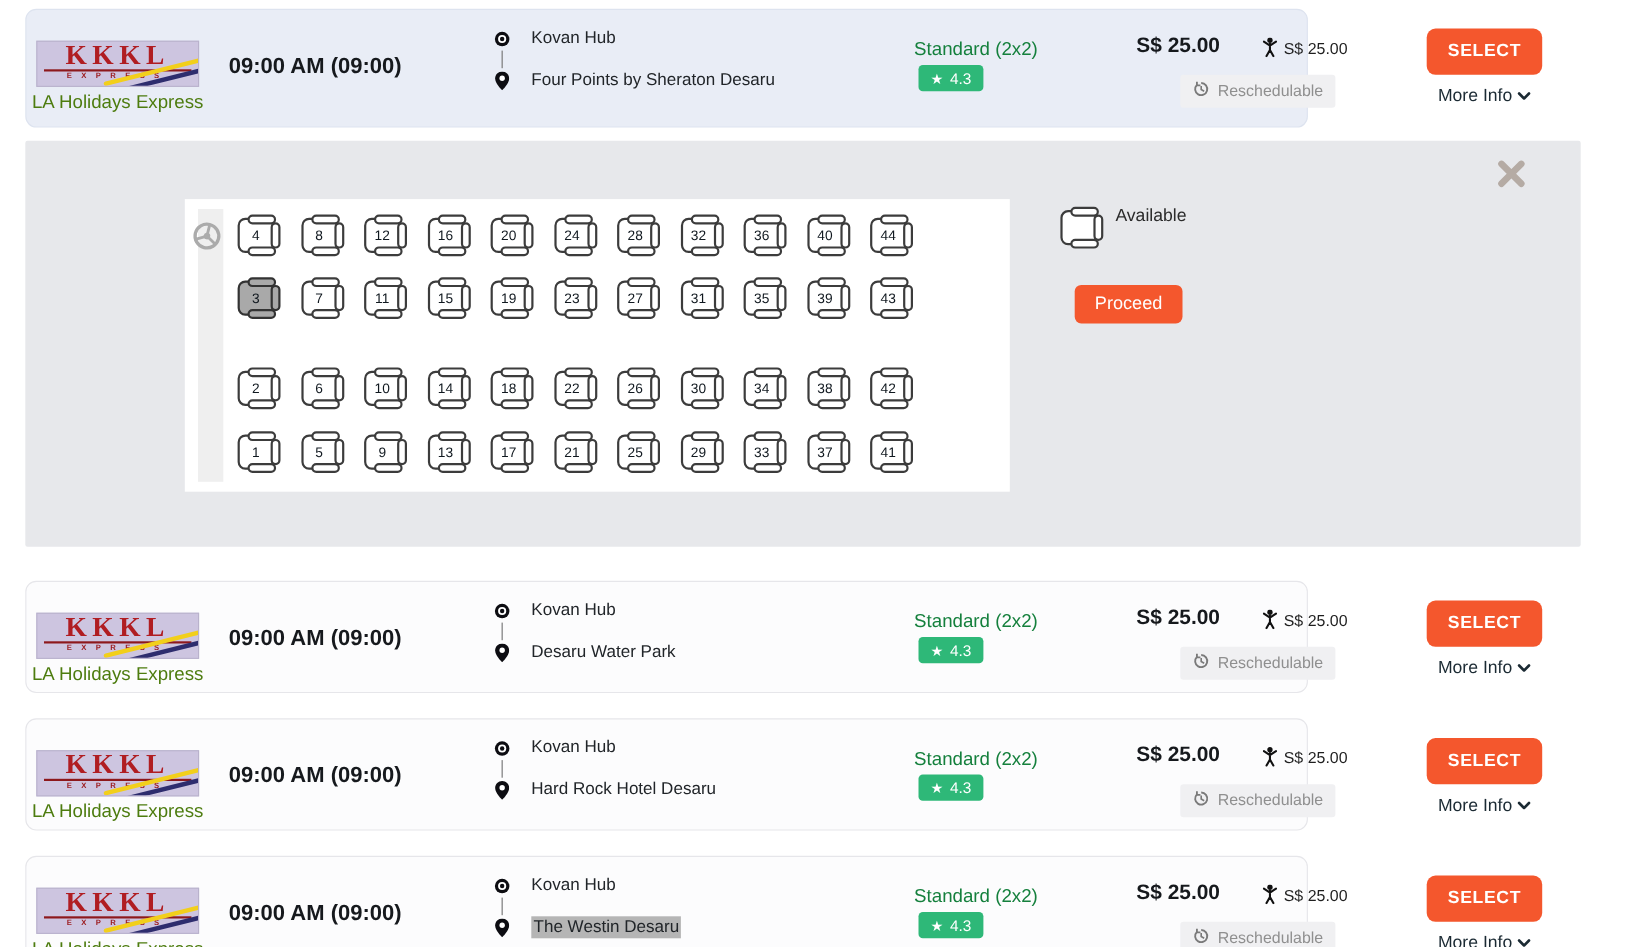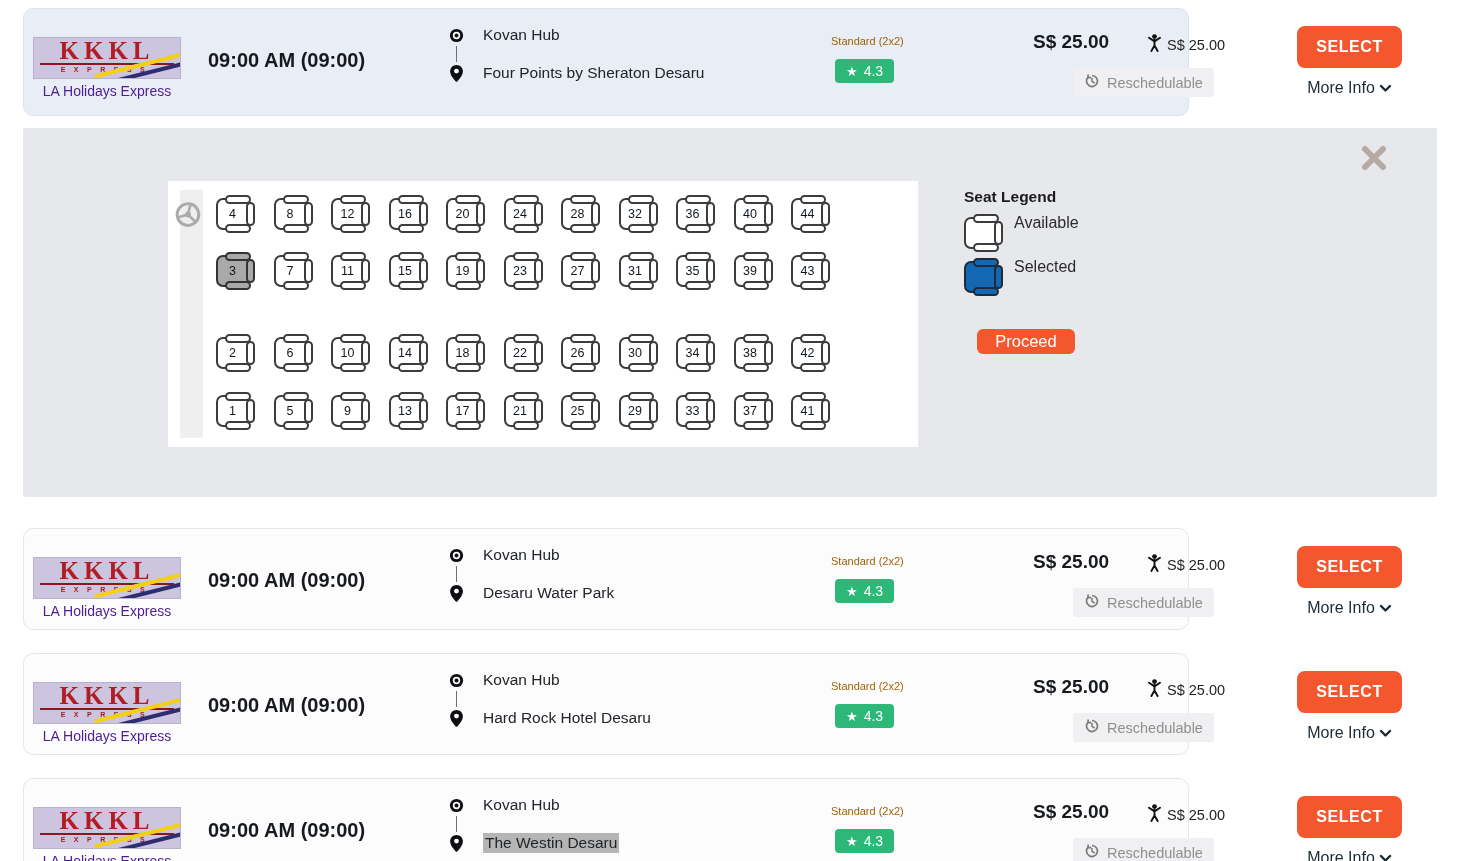--- a/index.html
+++ b/index.html
@@ -17,31 +17,31 @@
   .logo{position:absolute;left:9px;top:28px;width:148px;height:42px;background:#cdc5e0;
         border:1px solid #b9b2cc;box-sizing:border-box;overflow:hidden;text-align:center;}
   .logo-kkkl{font-family:"Liberation Serif",serif;font-weight:bold;color:#b01d22;
         font-size:25px;line-height:24px;letter-spacing:5px;margin-top:1px;}
   .logo-rule{height:2px;background:#8d181c;width:92%;margin:0 auto;}
   .logo-express{font-size:7px;font-weight:bold;color:#9c1b1f;letter-spacing:8.5px;margin-top:1px;}
   .stripe{position:absolute;display:block;height:4px;width:95px;border-radius:2px;}
   .stripe-y{background:#f2cf1b;right:-8px;bottom:11px;transform:rotate(-14deg);}
   .stripe-n{background:#2e2d6e;right:-18px;bottom:4px;transform:rotate(-14deg);}
 
-  .operator{position:absolute;left:0;top:74px;width:166px;text-align:center;font-size:14px;color:#4c1d95;}
+  .operator{position:absolute;left:0;top:74px;width:166px;text-align:center;font-size:17px;color:#4d7c0f;}
   .time{position:absolute;left:184px;top:40px;font-size:20px;font-weight:bold;color:#16191d;}
 
   .route{position:absolute;left:425px;top:16px;}
   .route-row{display:flex;align-items:center;gap:7px;height:20px;}
   .route-icon{display:flex;align-items:center;width:15px;justify-content:center;}
   .route-text{font-size:15.5px;color:#212529;white-space:nowrap;margin-left:12px;}
   .route-text.hl{background:#b5b5b5;padding:1px 2px;}
   .route-conn{width:1px;height:16px;background:#6f6f6f;margin:1px 0 1px 7px;}
 
-  .busclass{position:absolute;left:807px;top:26px;font-size:11px;color:#a16207;}
+  .busclass{position:absolute;left:807px;top:26px;font-size:17px;color:#15803d;}
   .rating{position:absolute;left:811px;top:50px;display:inline-flex;align-items:center;gap:6px;
         background:#2eb878;color:#fff;font-size:14px;padding:4px 11px;border-radius:4px;}
   .rating .star{font-size:13px;line-height:13px;}
 
   .price{position:absolute;left:1009px;top:22px;font-size:19px;font-weight:bold;color:#16191d;white-space:nowrap;}
   .pax{position:absolute;left:1124px;top:25px;display:flex;align-items:center;gap:6px;
         font-size:14.5px;color:#1f1f1f;white-space:nowrap;}
   .resched{position:absolute;left:1049px;top:59px;display:inline-flex;align-items:center;gap:7px;
         background:#f0f0f2;color:#8f8f8f;font-size:14.5px;padding:5px 11px;border-radius:3px;}
 
@@ -75,21 +75,21 @@
   .seat--selected .seat-body,.seat--selected .seat-bar{background:#1467b2;border-color:#1e2b38;}
 
   .legend-col{position:absolute;left:941px;top:60px;width:320px;}
   .legend-title{font-size:15.5px;font-weight:bold;color:#1b1b1b;margin-bottom:8px;}
   .legend-item{display:flex;gap:11px;height:40px;margin-bottom:4px;}
   .legend-item .seat{cursor:default;}
   .legend-label{font-size:16px;color:#2b2b2b;}
   .tickets{margin-top:52px;font-size:16px;color:#1b1b1b;}
   .tickets-label{font-weight:bold;}
   .tickets-count{color:#2fb62f;margin-left:7px;}
-  .proceed-btn{margin:27px 0 0 13px;width:98px;height:25px;background:#f4572d;border:none;border-radius:6px;
+  .proceed-btn{margin:27px 0 0 13px;width:98px;height:35px;background:#f4572d;border:none;border-radius:6px;
         color:#fff;font-family:"Liberation Sans",sans-serif;font-size:16.5px;cursor:pointer;}
 </style>
 </head>
 <body>
 
 <div class="page">
   <div id="cards-root">
   <div class="card card-pos-0">
     <div class="logo">
       <div class="logo-kkkl">KKKL</div>
@@ -666,35 +666,25 @@
               <span class="seat-body">41</span>
               <span class="seat-bar bar-top"></span>
               <span class="seat-bar bar-bottom"></span>
               <span class="seat-bar bar-right"></span>
             </div>
           </div>
         </div>
     </div>
 
     <div class="legend-col">
-      <div class="legend-title">Seat Legend</div>
       <div class="legend-item" id="legend-item-0">
           <div class="seat seat--available">
             <span class="seat-body"></span>
             <span class="seat-bar bar-top"></span>
             <span class="seat-bar bar-bottom"></span>
             <span class="seat-bar bar-right"></span>
           </div>
         <span class="legend-label">Available</span>
       </div>
-      <div class="legend-item" id="legend-item-1">
-          <div class="seat seat--selected">
-            <span class="seat-body"></span>
-            <span class="seat-bar bar-top"></span>
-            <span class="seat-bar bar-bottom"></span>
-            <span class="seat-bar bar-right"></span>
-          </div>
-        <span class="legend-label">Selected</span>
-      </div>
       <button class="proceed-btn">Proceed</button>
     </div>
   </div>
 </div>
 
 </body></html>

